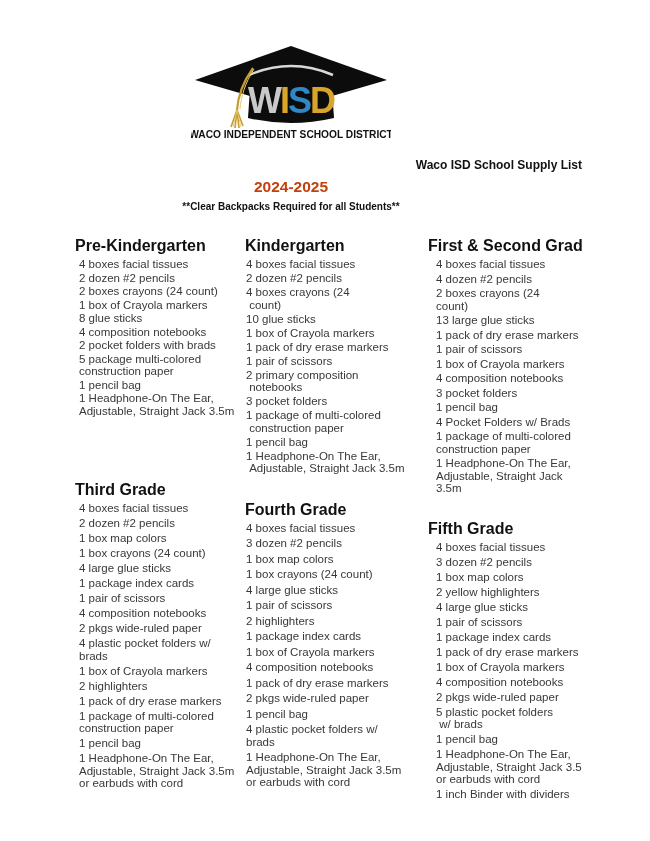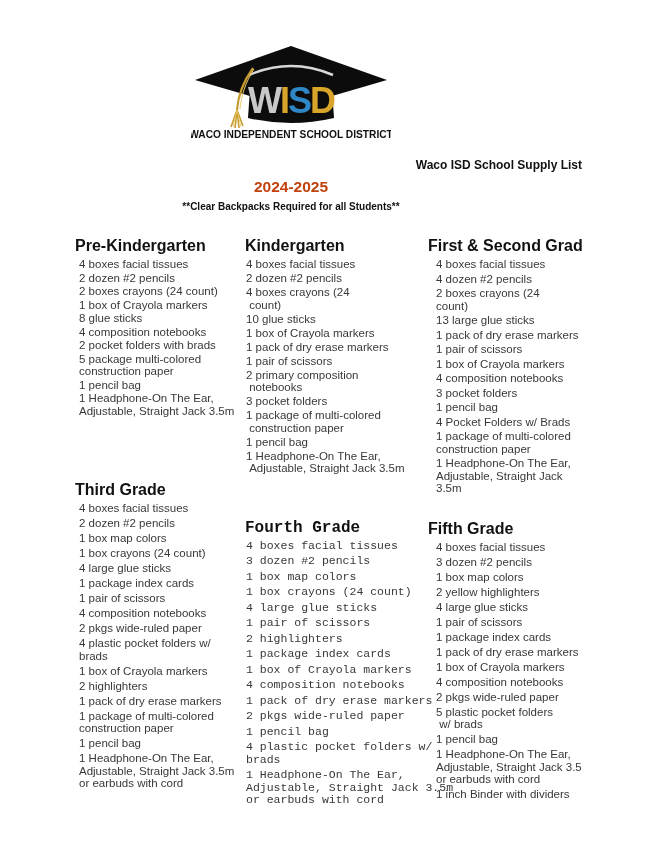--- a/index.html
+++ b/index.html
@@ -14,21 +14,21 @@
   .col{flex:none;}
   .col1{width:170px;}
   .col2{width:183px;}
   .col3{width:180px;}
   .grade-header{font-weight:bold;font-size:16px;color:#111111;margin:0 0 5px 0;line-height:14px;}
   .item{font-size:11.5px;line-height:12.5px;color:#383838;white-space:pre;}
   .col1 .item{padding-left:4px;margin-bottom:1px;}
   .col2 .item{padding-left:1px;margin-bottom:1.5px;}
   .col3 .item{padding-left:8px;margin-bottom:2px;}
   .col1 .sec2{margin-top:66px;}
-  .col2 .sec2{margin-top:46px;font-family:Liberation Mono, monospace;}
+  .col2 .sec2{margin-top:28px;}
   .col3 .sec2{margin-top:27px;}
   .col1 .sec2 .item{margin-bottom:2.5px;}
   .col2 .sec2 .item{margin-bottom:3px;}
   .col3 .sec2 .item{margin-bottom:2.5px;}
 </style>
 </head>
 <body>
 
 <div class="page">
 

